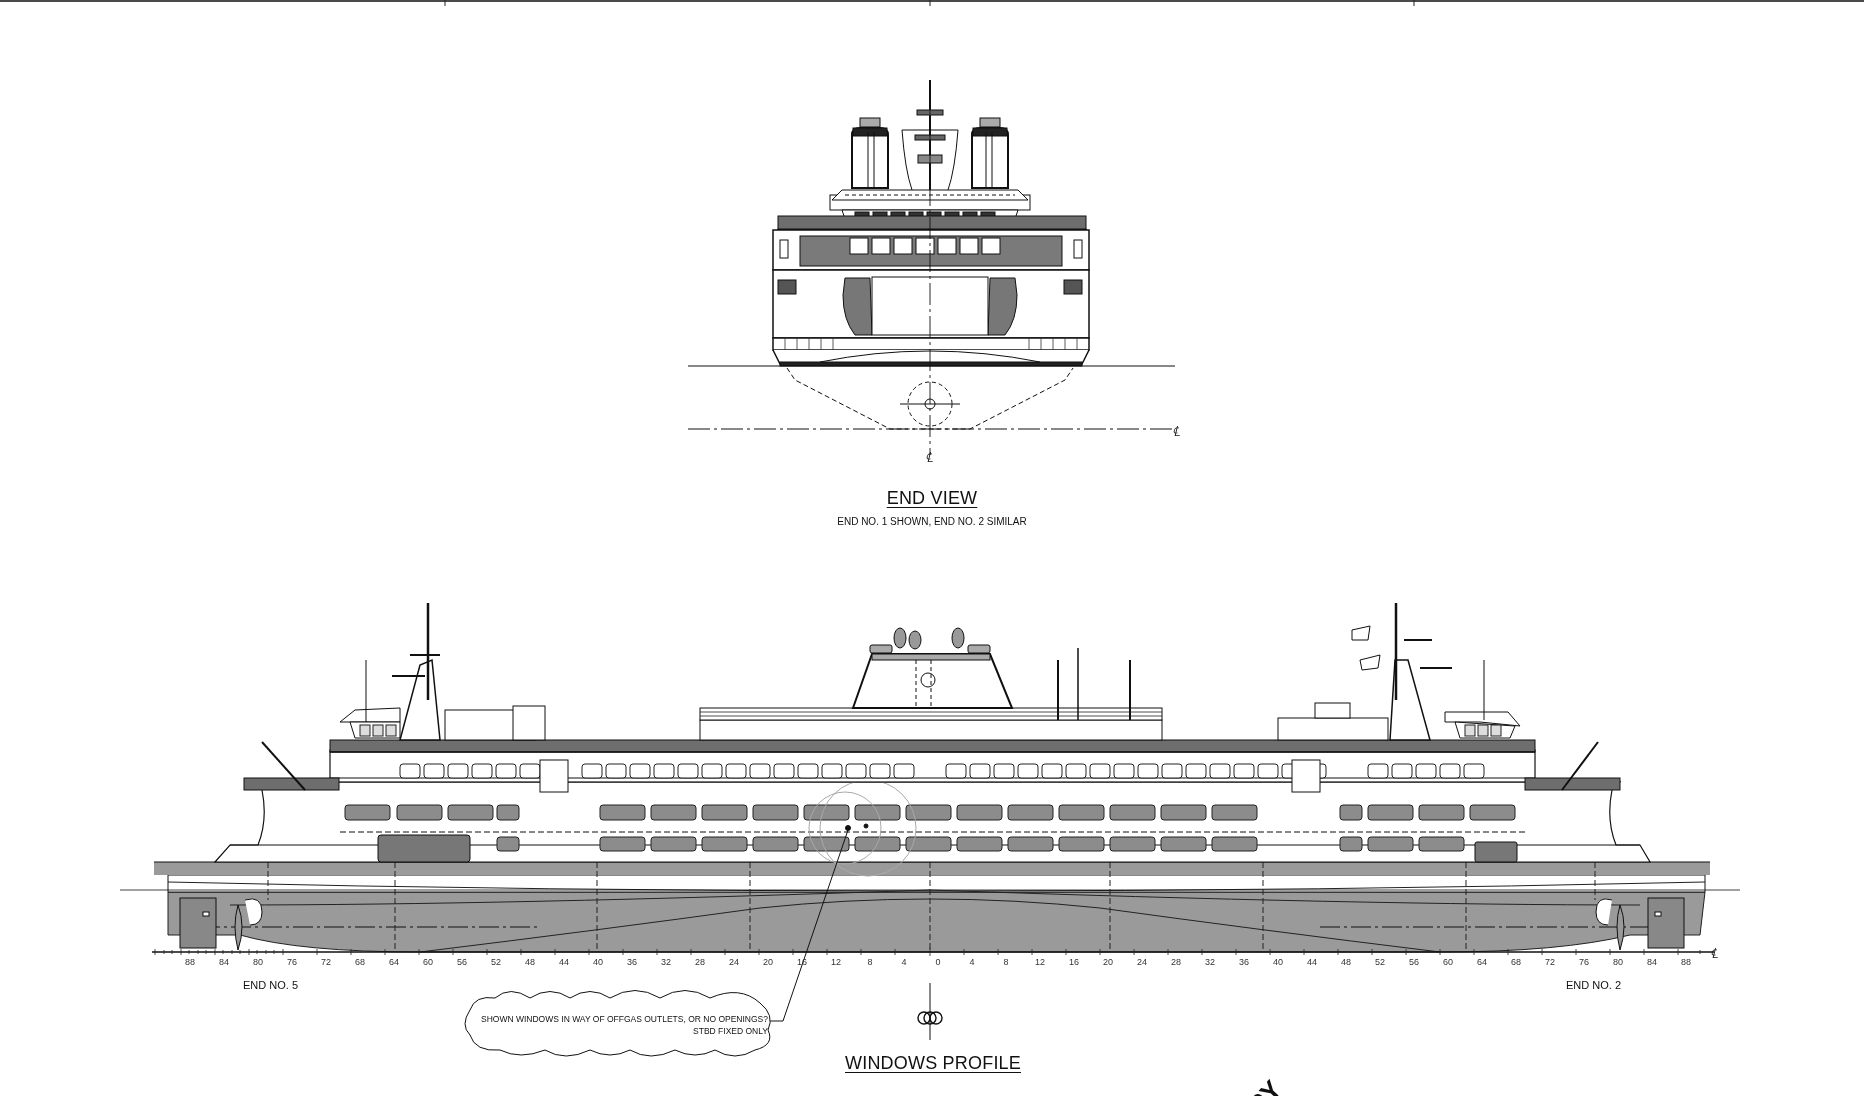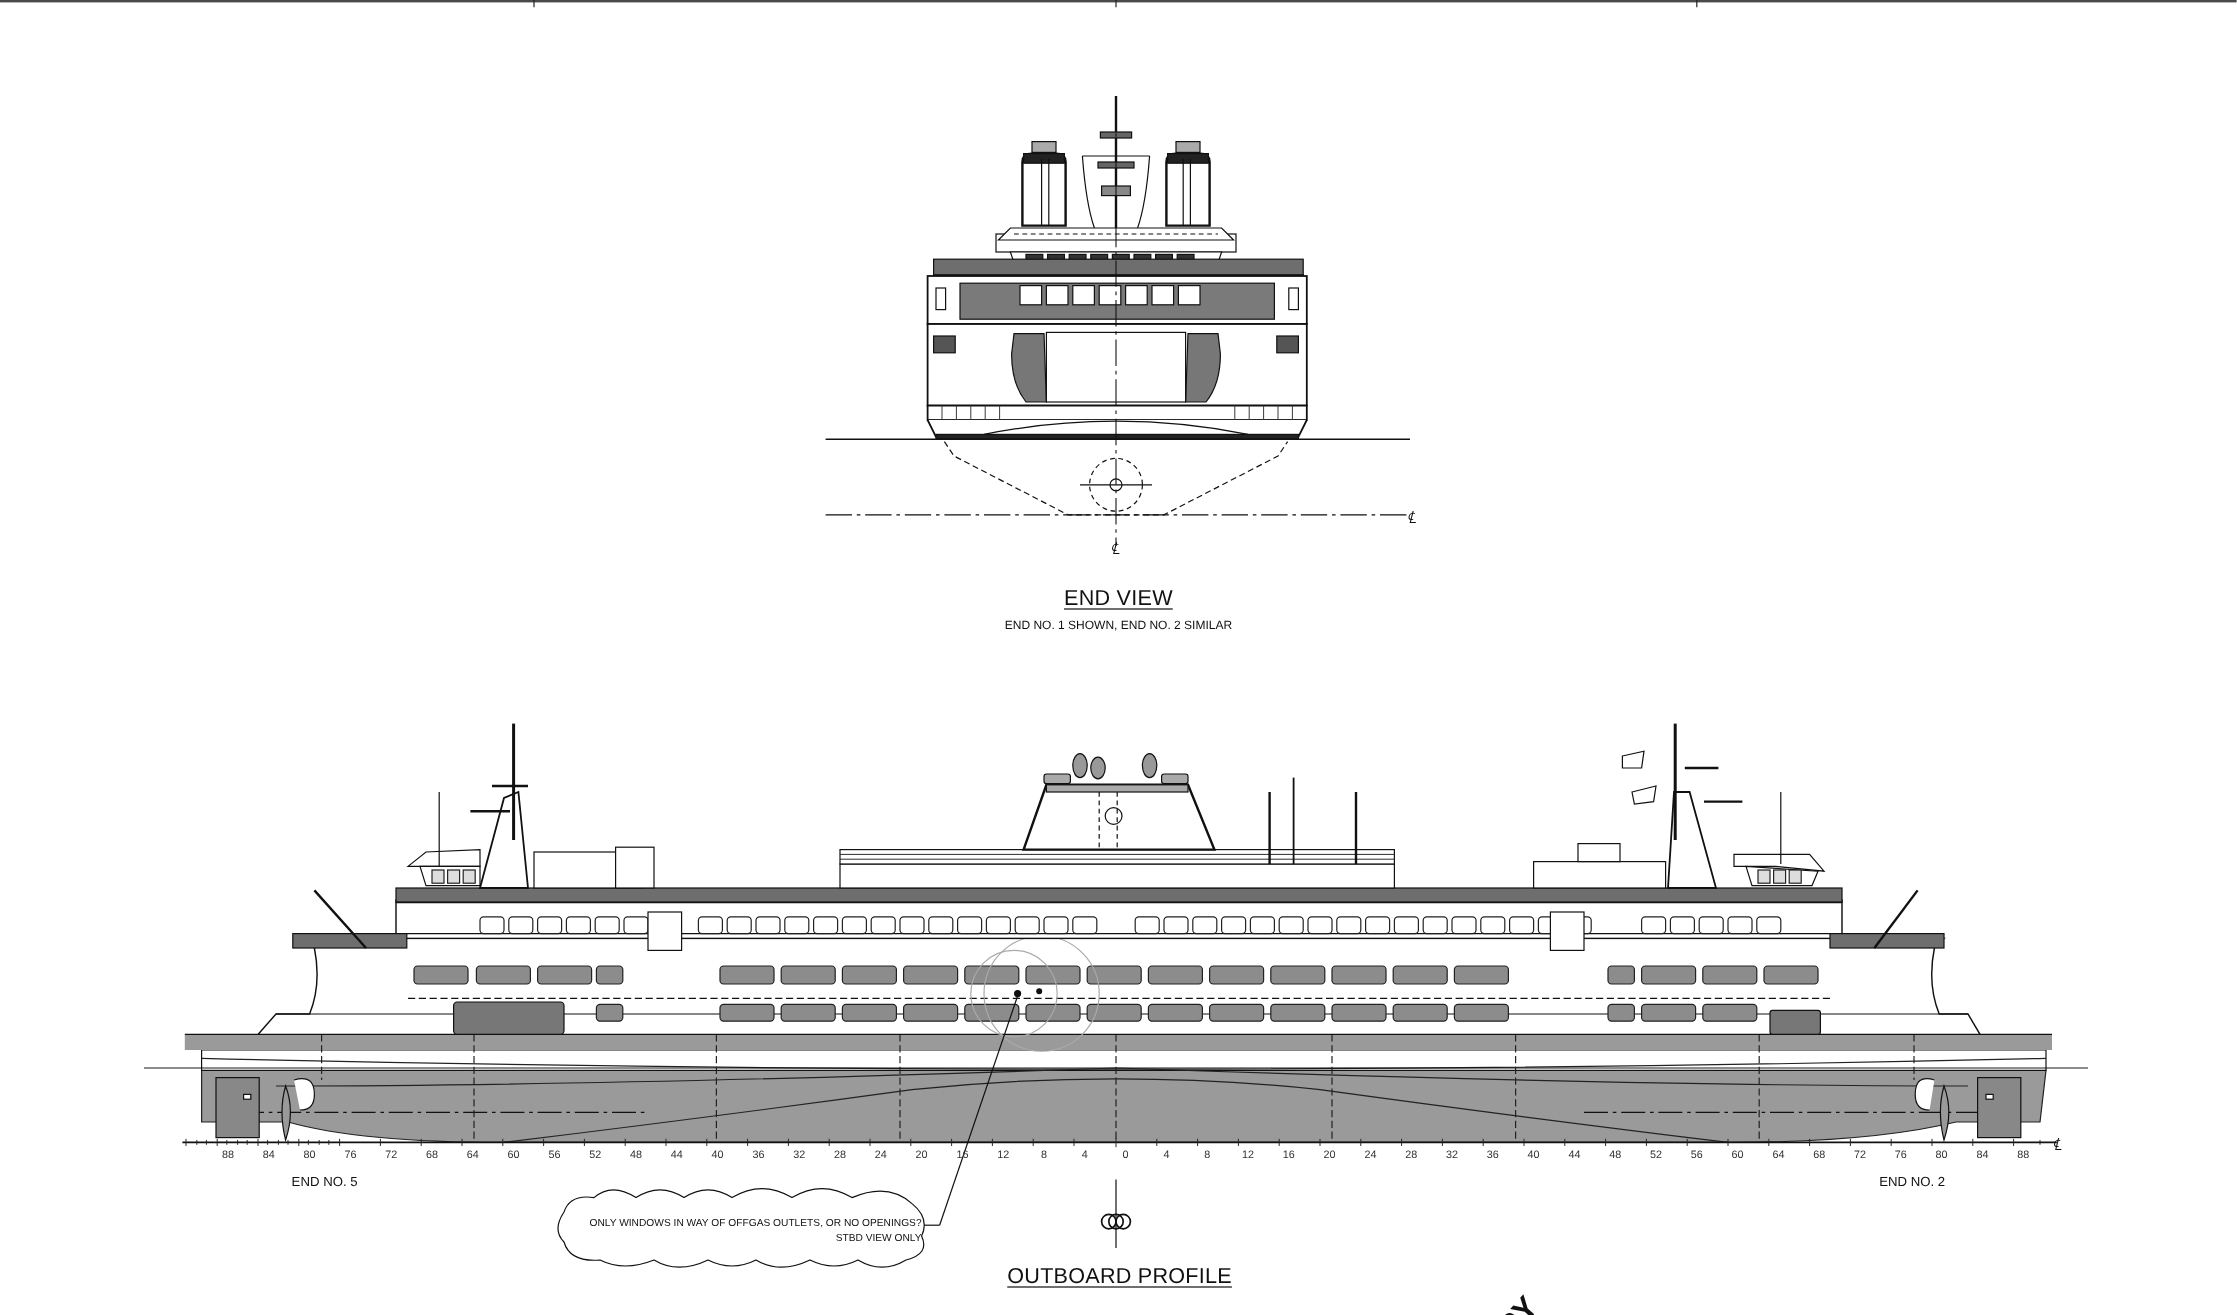--- a/index.html
+++ b/index.html
@@ -407,19 +407,19 @@
     <div class="tick-label" style="left: 1576px; top: 957px;">76</div>
     <div class="tick-label" style="left: 1610px; top: 957px;">80</div>
     <div class="tick-label" style="left: 1644px; top: 957px;">84</div>
     <div class="tick-label" style="left: 1678px; top: 957px;">88</div>
   </div>
 
 <div class="txt endlabel" style="left:243px; top:979px;">END NO. 5</div>
 <div class="txt endlabel" style="left:1566px; top:979px;">END NO. 2</div>
 
 <div class="txt cloud-text" style="left:472px; top:1013px; width:296px;">
-  <div>ONLY WINDOWS IN WAY OF OFFGAS OUTLETS, OR NO OPENINGS?</div>
-  <div>STBD VIEW ONLY</div>
+  <div>SHOWN WINDOWS IN WAY OF OFFGAS OUTLETS, OR NO OPENINGS?</div>
+  <div>STBD FIXED ONLY</div>
 </div>
 
-<div class="txt title" style="left:933px; top:1053px;">OUTBOARD PROFILE</div>
+<div class="txt title" style="left:933px; top:1053px;">WINDOWS PROFILE</div>
 
 <div class="txt watermark" style="left:1242px; top:1100px;">PY</div>
 
 </body></html>

